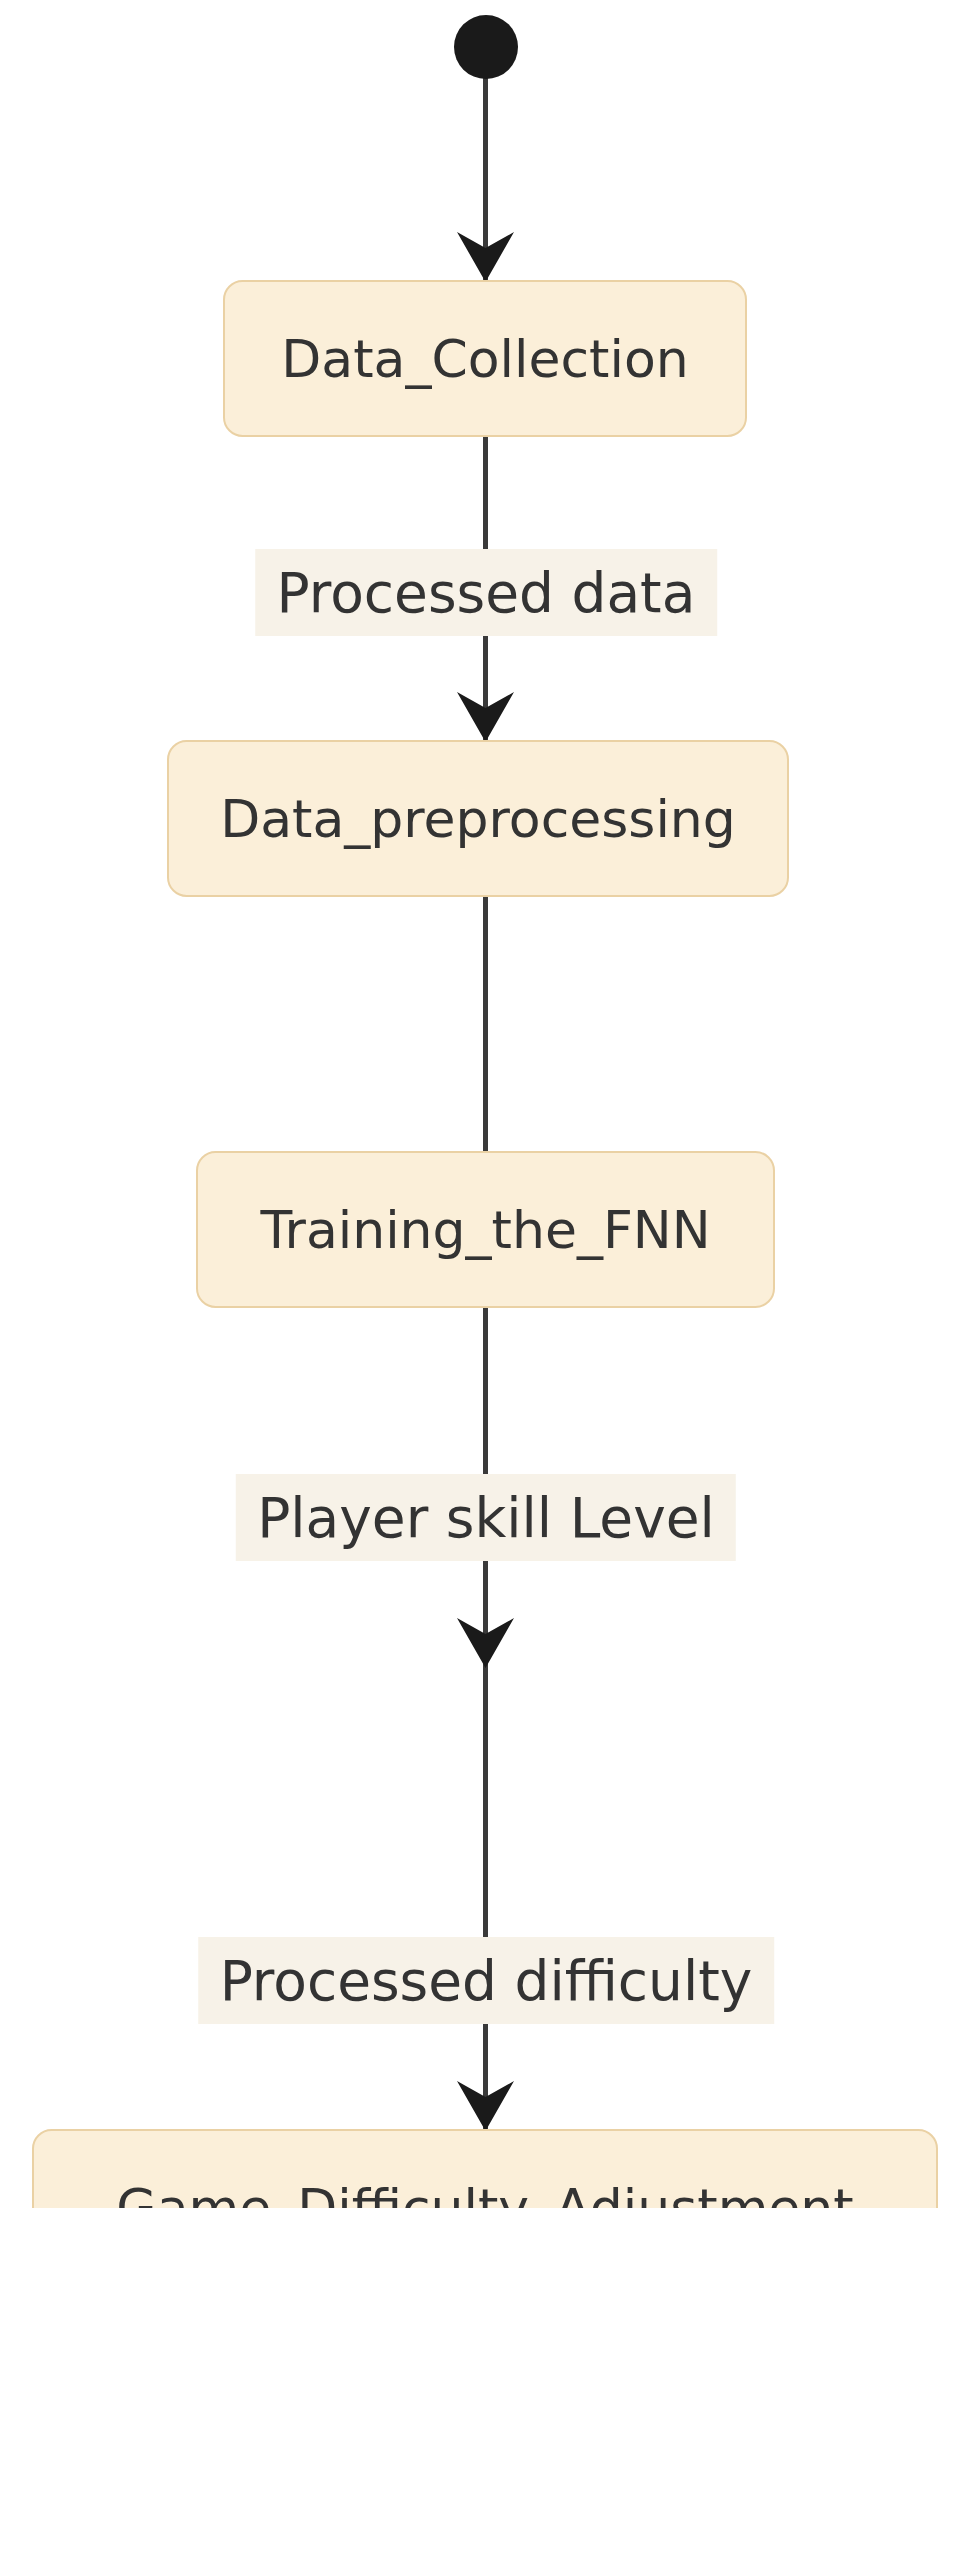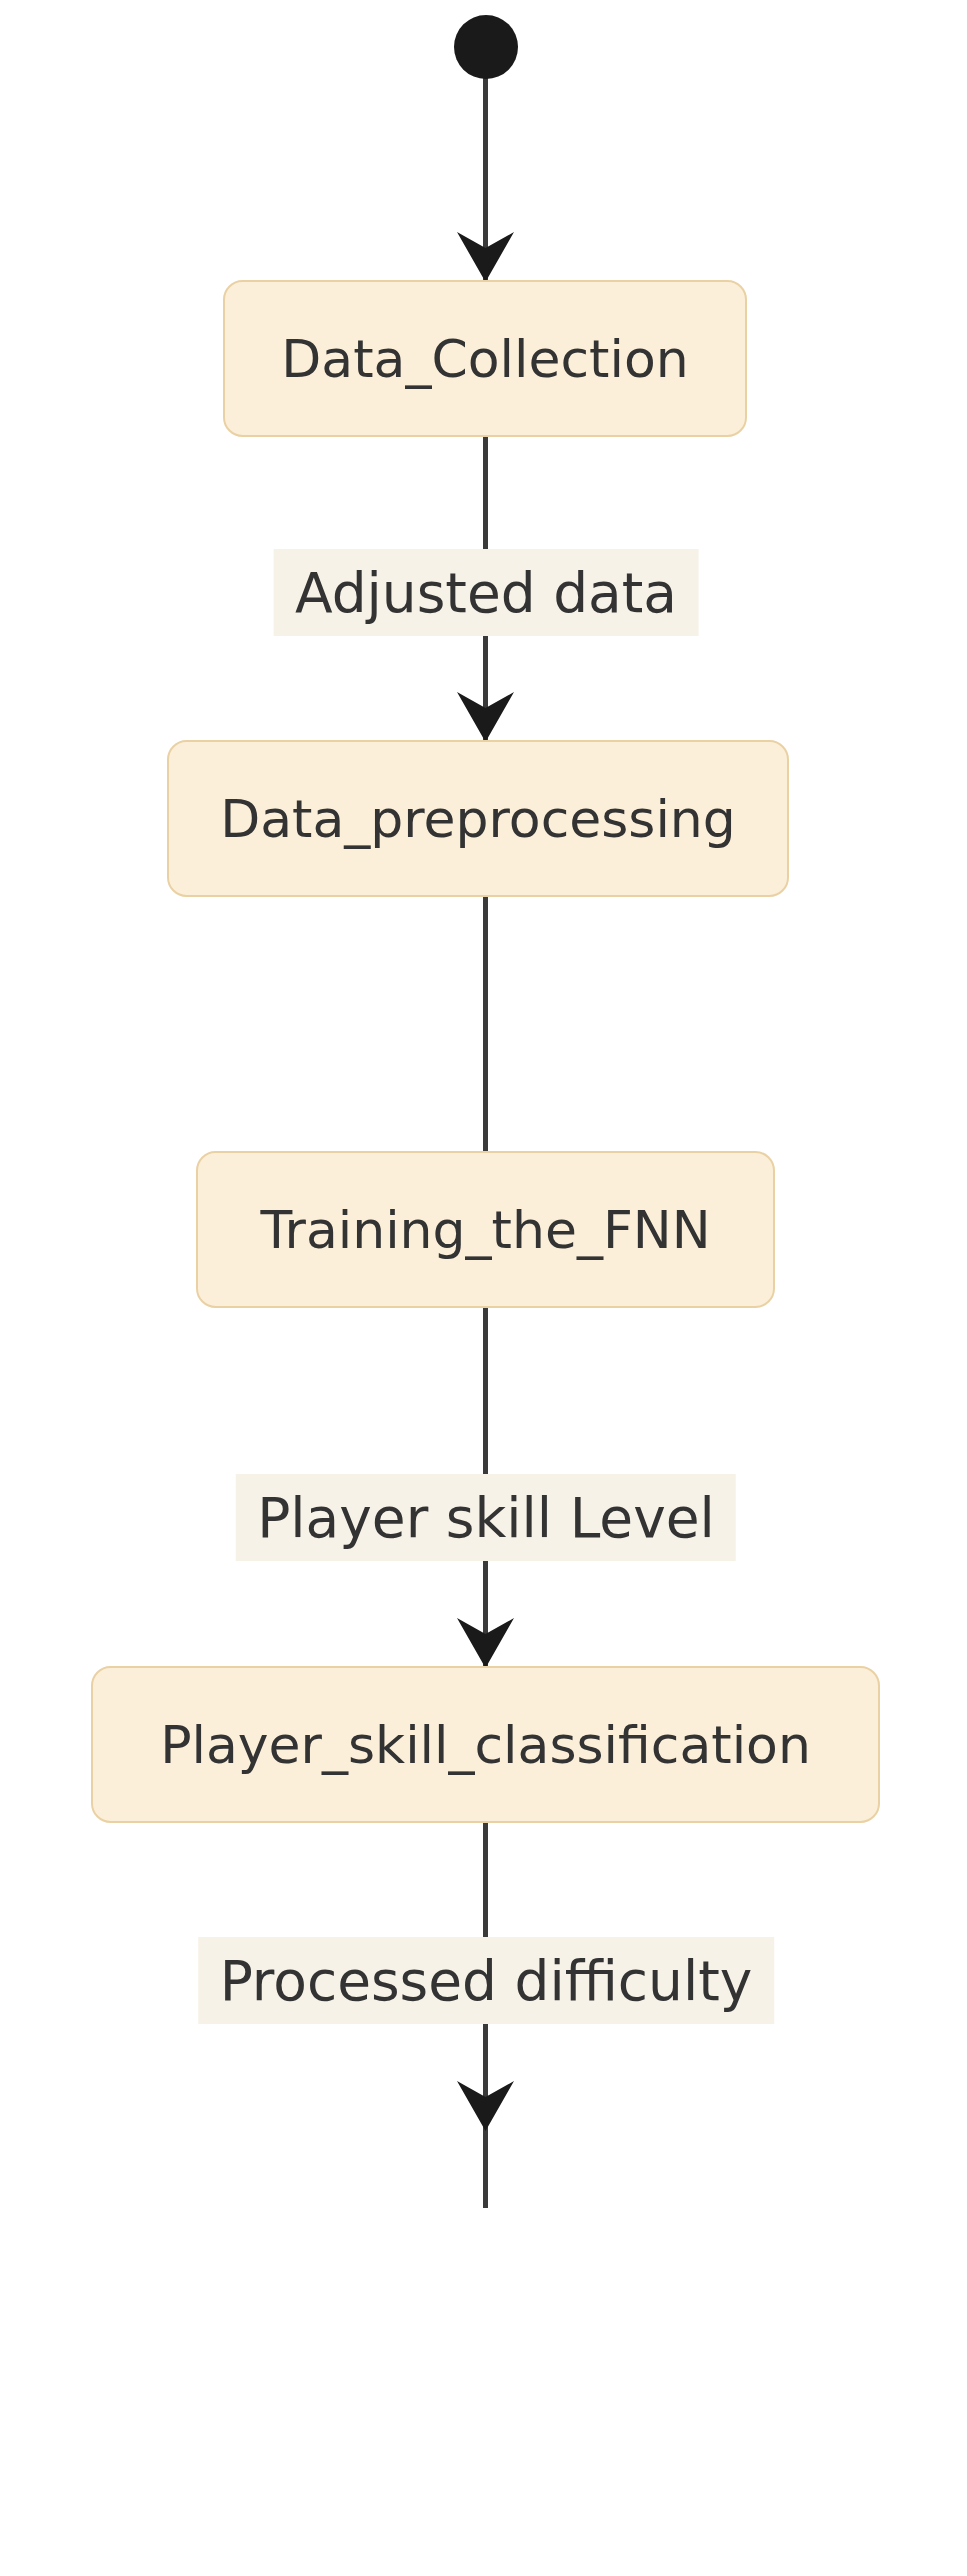--- a/index.html
+++ b/index.html
@@ -125,24 +125,24 @@
     </div>
 
   <div class="initial-dot"></div>
 
   <div class="state-node" style="left:223px;top:280px;width:520px">Data_Collection</div>
 
   <div class="state-node" style="left:167px;top:740px;width:618px">Data_preprocessing</div>
 
   <div class="state-node" style="left:196px;top:1151px;width:575px">Training_the_FNN</div>
 
-  <div class="state-node" style="left:91px;top:1666px;width:785px">Player_skill_classification</div>
 
+  <div class="state-node" style="left:32px;top:2129px;width:902px">Game_Difficulty_Adjustment</div>
 
-  <div class="edge-label" style="top:549px">Adjusted data</div>
+  <div class="edge-label" style="top:549px">Processed data</div>
 
 
   <div class="edge-label" style="top:1474px">Player skill Level</div>
 
   <div class="edge-label" style="top:1937px">Processed difficulty</div>
 
   <div class="final-ring">
     <div class="final-inner"></div>
   </div>
 

